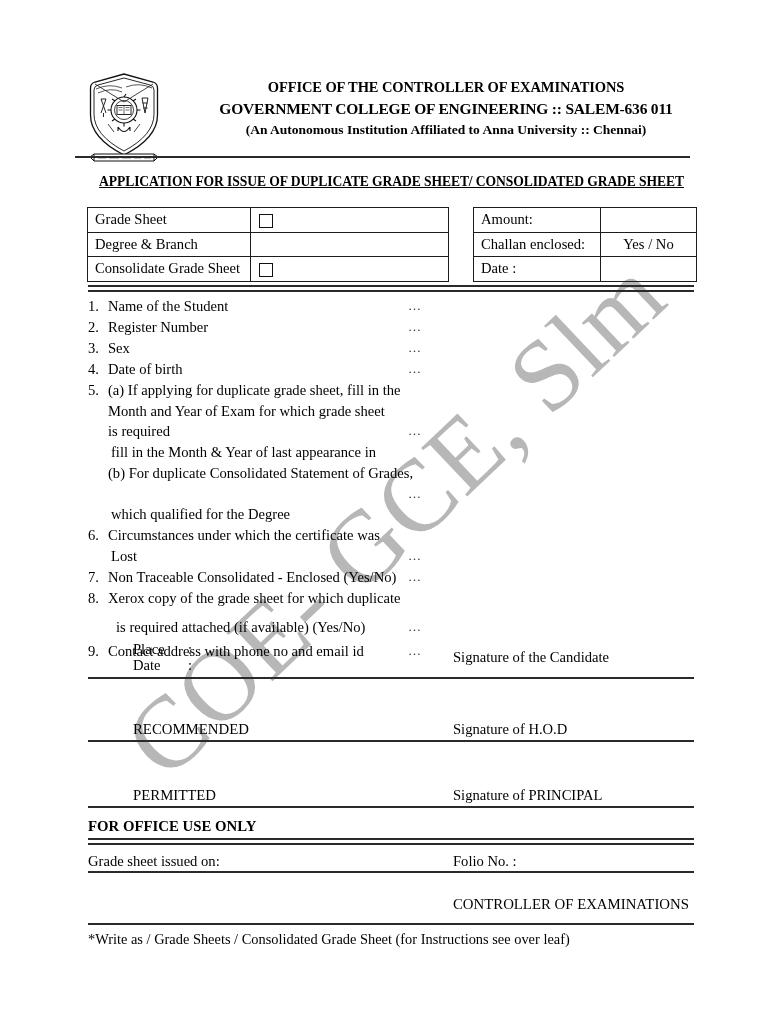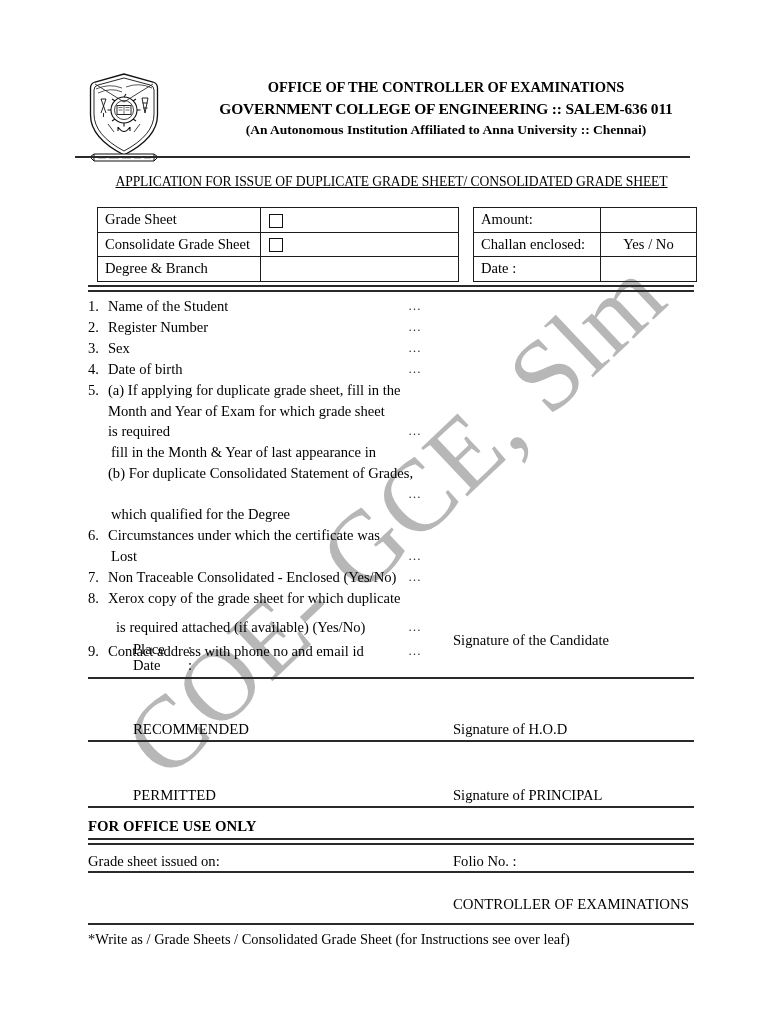--- a/index.html
+++ b/index.html
@@ -14,43 +14,43 @@
   .logo{position:absolute;left:84px;top:72px;width:80px;height:92px;}
   .hdr{position:absolute;left:197px;top:80px;width:498px;text-align:center;font-weight:bold;}
   .h1{font-size:14.5px;line-height:15px;letter-spacing:-0.1px;}
   .h2{font-size:15.5px;line-height:16px;margin-top:6px;letter-spacing:-0.2px;}
   .h3{font-size:13.5px;line-height:14px;margin-top:6px;}
   .rule{position:absolute;left:88px;width:606px;background:#2a2a2a;height:2px;}
   .rule-thin{height:1.6px;}
   .dbl{position:absolute;left:88px;width:606px;height:3px;background:transparent;
        border-top:2px solid #2a2a2a;border-bottom:2px solid #2a2a2a;}
   #rule-header{left:75px;width:615px;top:156px;}
-  .title{position:absolute;left:78px;top:174px;width:627px;text-align:center;font-weight:normal;
+  .title{position:absolute;left:78px;top:174px;width:627px;text-align:center;font-weight:bold;
          font-size:13.6px;text-decoration:underline;white-space:nowrap;letter-spacing:-0.1px;}
   
   table.tbl{position:absolute;border-collapse:collapse;background:transparent;}
   table.tbl td{border:1.6px solid #1c1c1c;font-size:14.6px;padding:2px 7px;height:19.5px;
                background:transparent;}
-  #tbl-request{left:97px;top:207px;width:362px;}
+  #tbl-request{left:87px;top:207px;width:362px;}
   #tbl-request td.cell-label{width:148px;}
   #tbl-office{left:473px;top:207px;width:224px;border-radius:30px;}
   #tbl-office td.cell-label{width:112px;}
   #tbl-office td.cell-value{text-align:center;}
   .checkbox{display:inline-block;width:12px;height:12px;border:1.7px solid #111;
             vertical-align:middle;margin-left:1px;background:transparent;}
   #rule-tables{top:285px;}
   
   .list{position:absolute;left:88px;top:296px;width:607px;font-size:14.6px;}
   .lrow{position:relative;display:flex;line-height:20.9px;min-height:20.9px;}
   .lnum{width:20px;flex:none;}
   .ldots{position:absolute;left:320px;top:0;font-size:13px;color:#333;letter-spacing:2px;}
   
   .decl{position:absolute;left:133px;top:642px;font-size:14.6px;line-height:15.6px;}
   .dlabel{display:inline-block;width:55px;}
-  .sig-candidate{position:absolute;left:453px;top:632px;font-size:14.6px;}
+  .sig-candidate{position:absolute;left:453px;top:649px;font-size:14.6px;}
   #rule-decl{top:677px;}
   .app-left{position:absolute;left:133px;font-size:14.8px;}
   .app-right{position:absolute;left:453px;font-size:14.6px;}
   #app1-left,#app1-right{top:721px;}
   #rule-app1{top:740px;}
   #app2-left,#app2-right{top:787px;}
   #rule-app2{top:806px;}
   
   .office-heading{position:absolute;left:88px;top:818px;font-weight:bold;font-size:14.8px;}
   #rule-office{top:838px;}
@@ -103,32 +103,32 @@
     <table class="tbl" id="tbl-request">
       <tbody id="request-rows">
       <tr>
         <td class="cell-label">Grade Sheet</td>
         <td class="cell-value">
           <span class="checkbox"></span>
         </td>
       </tr>
 
       <tr>
+        <td class="cell-label">Degree &amp; Branch</td>
+        <td class="cell-value">
+          
+        </td>
+      </tr>
+
+      <tr>
         <td class="cell-label">Consolidate Grade Sheet</td>
         <td class="cell-value">
           <span class="checkbox"></span>
         </td>
       </tr>
-
-      <tr>
-        <td class="cell-label">Degree &amp; Branch</td>
-        <td class="cell-value">
-          
-        </td>
-      </tr>
     </tbody>
     </table>
 
     <table class="tbl" id="tbl-office">
       <tbody id="office-rows">
       <tr>
         <td class="cell-label">Amount:</td>
         <td class="cell-value"></td>
       </tr>
 

